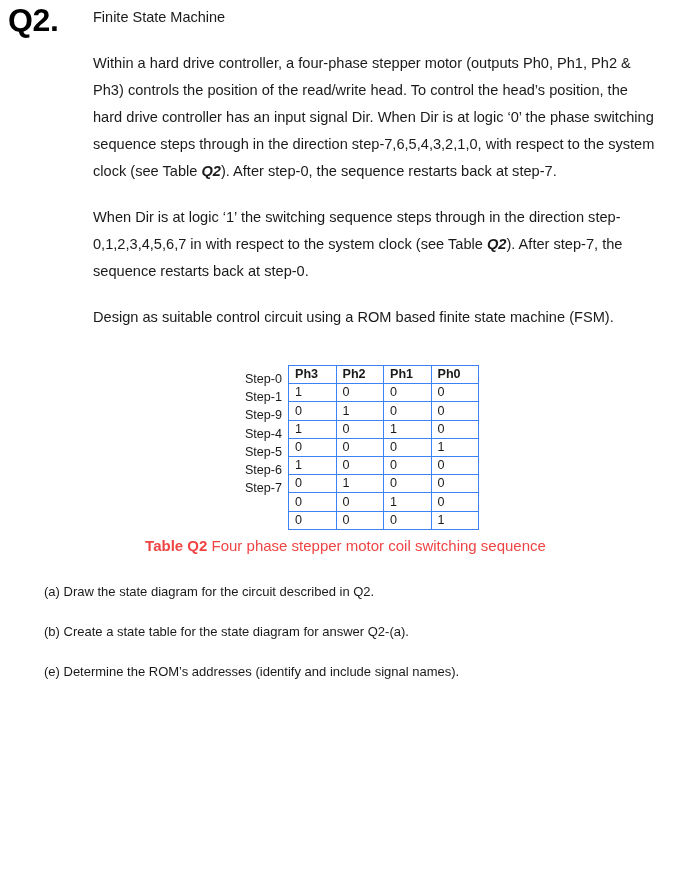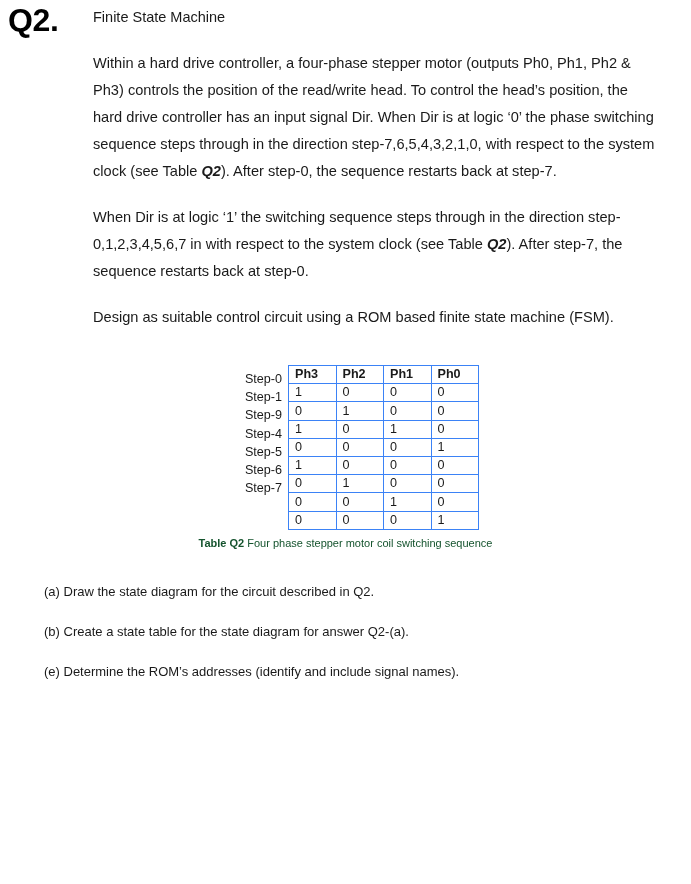--- a/index.html
+++ b/index.html
@@ -101,22 +101,22 @@
     font-size: 12.6px;
     color: #1a1a1a;
     padding-right: 0;
   }
   .table-caption {
     position: absolute;
     left: 0;
     top: 537px;
     width: 691px;
     text-align: center;
-    font-size: 11px;
-    color: #14532d;
+    font-size: 15px;
+    color: #ef4444;
     line-height: 1.2;
   }
   .table-caption b { font-weight: bold; }
 
   
   .qlist {
     position: absolute;
     left: 44px;
     top: 580px;
     width: 615px;

